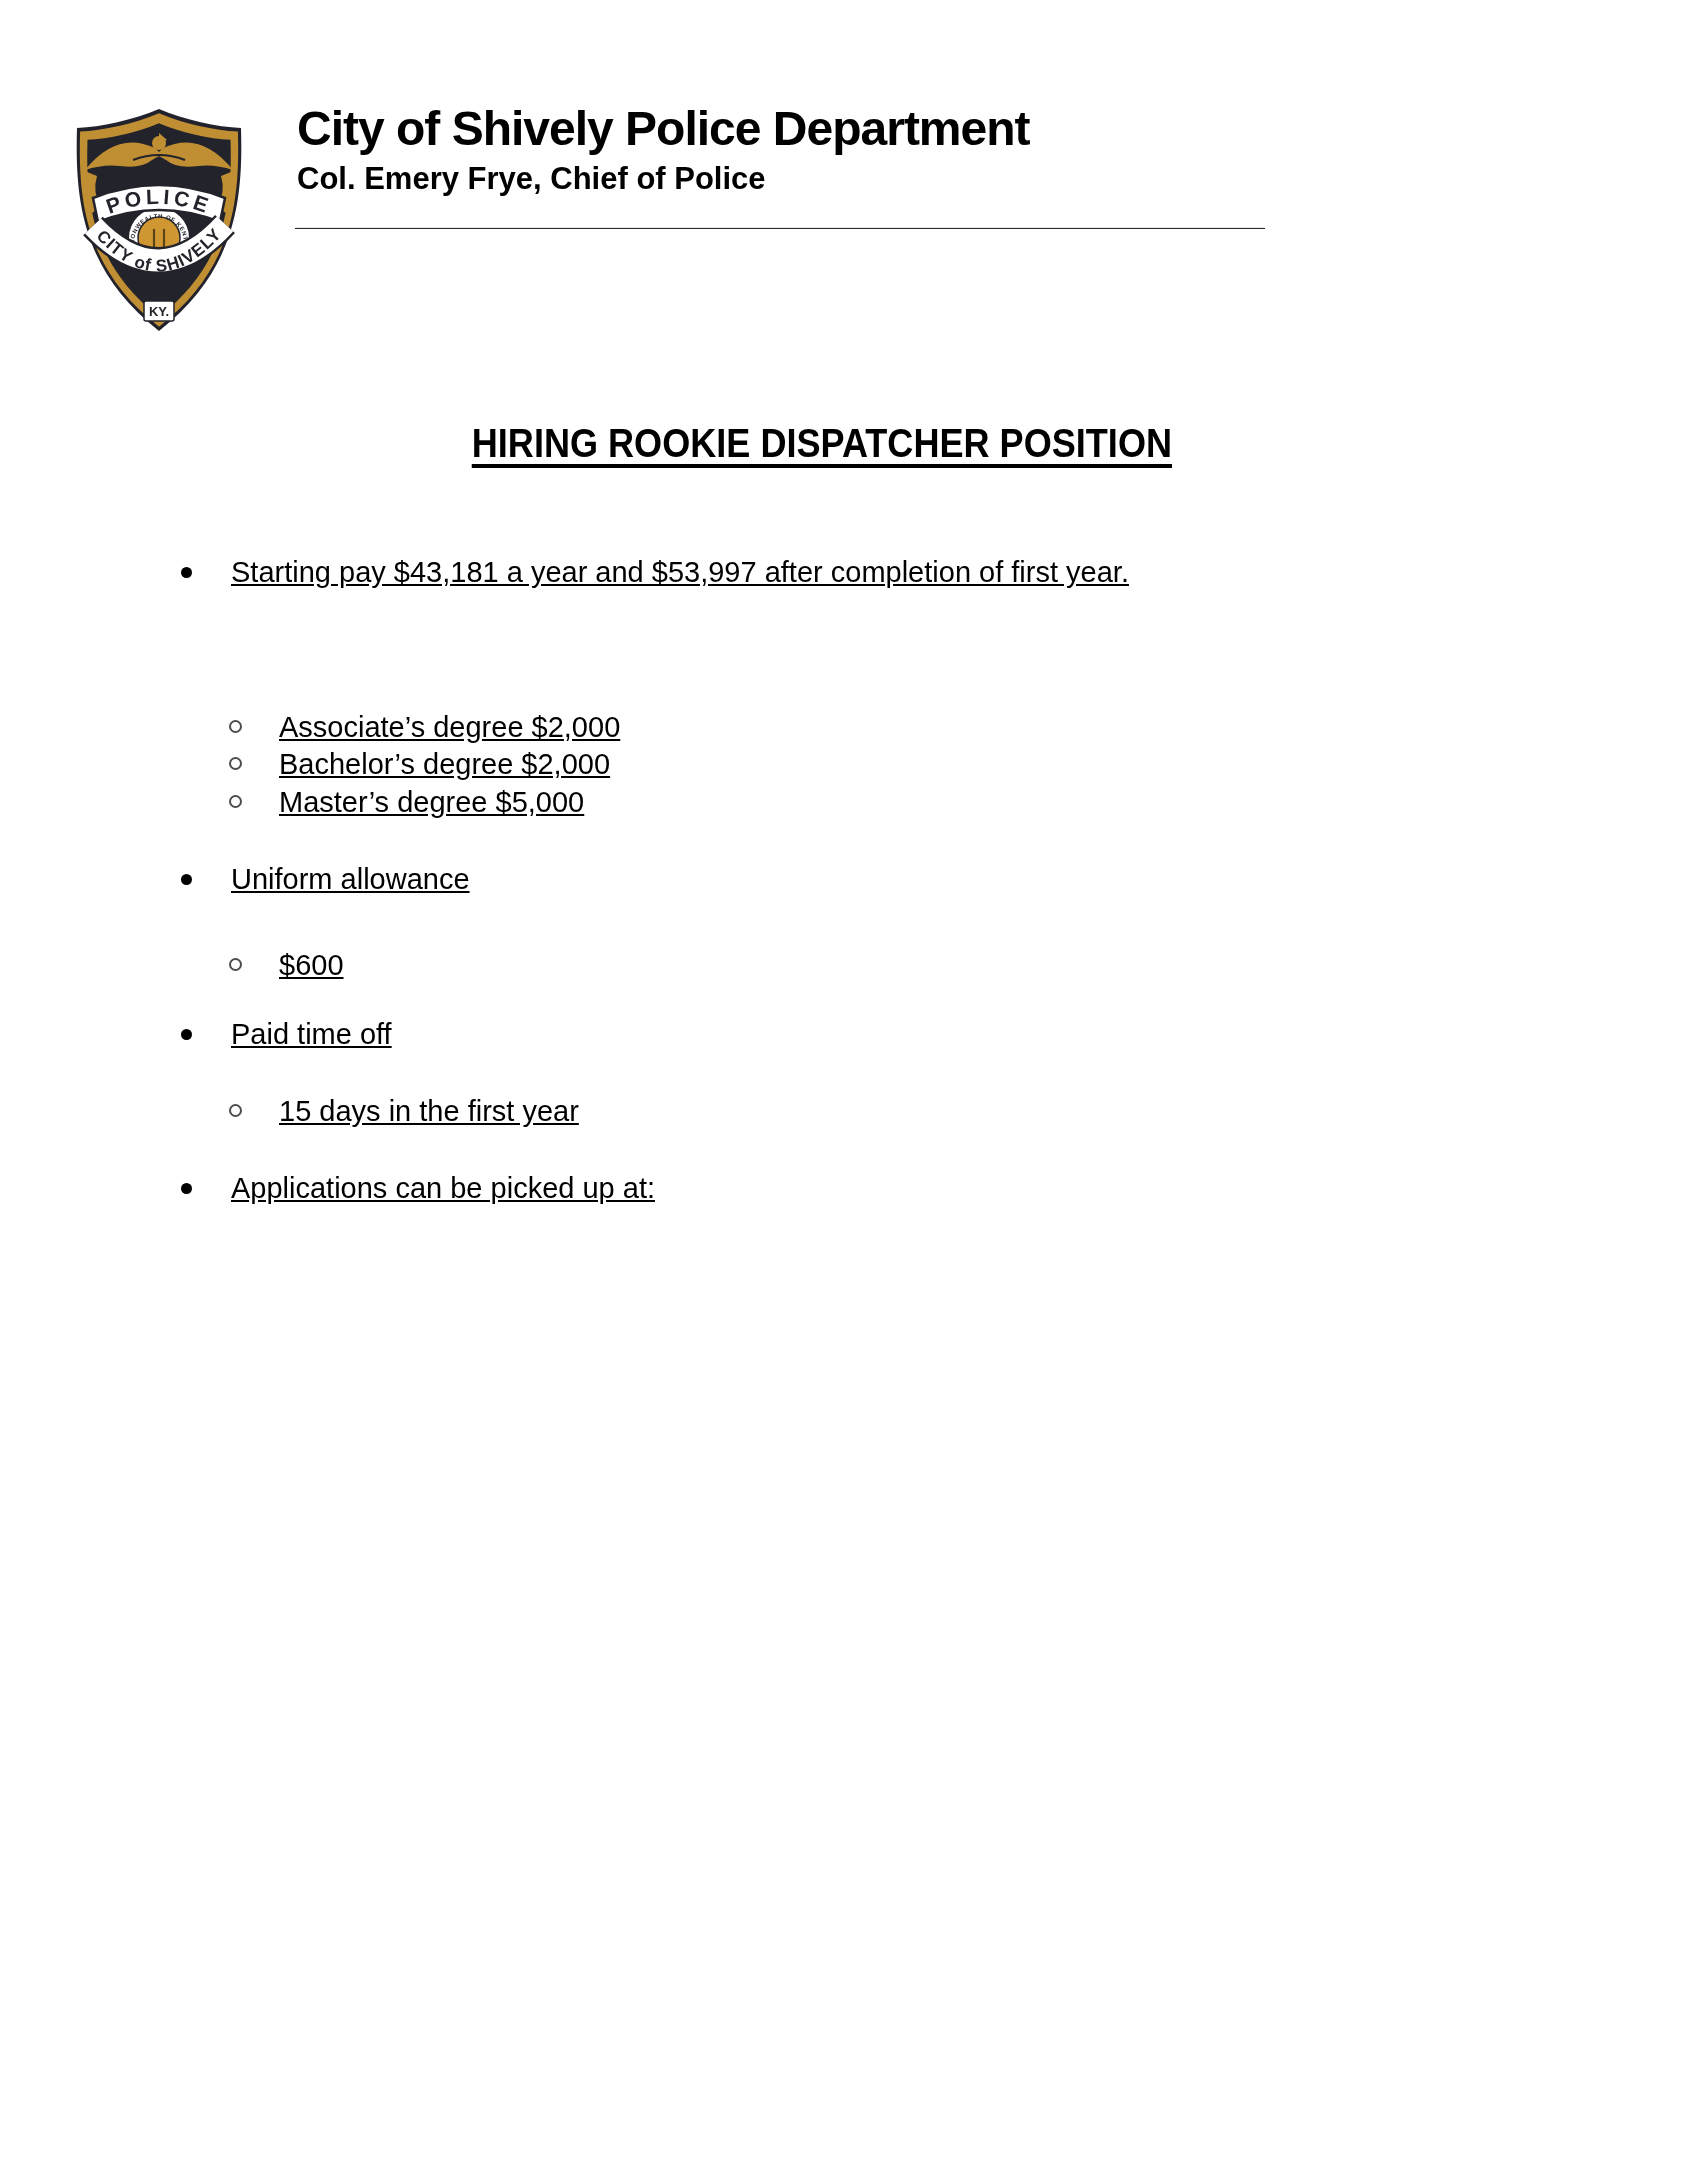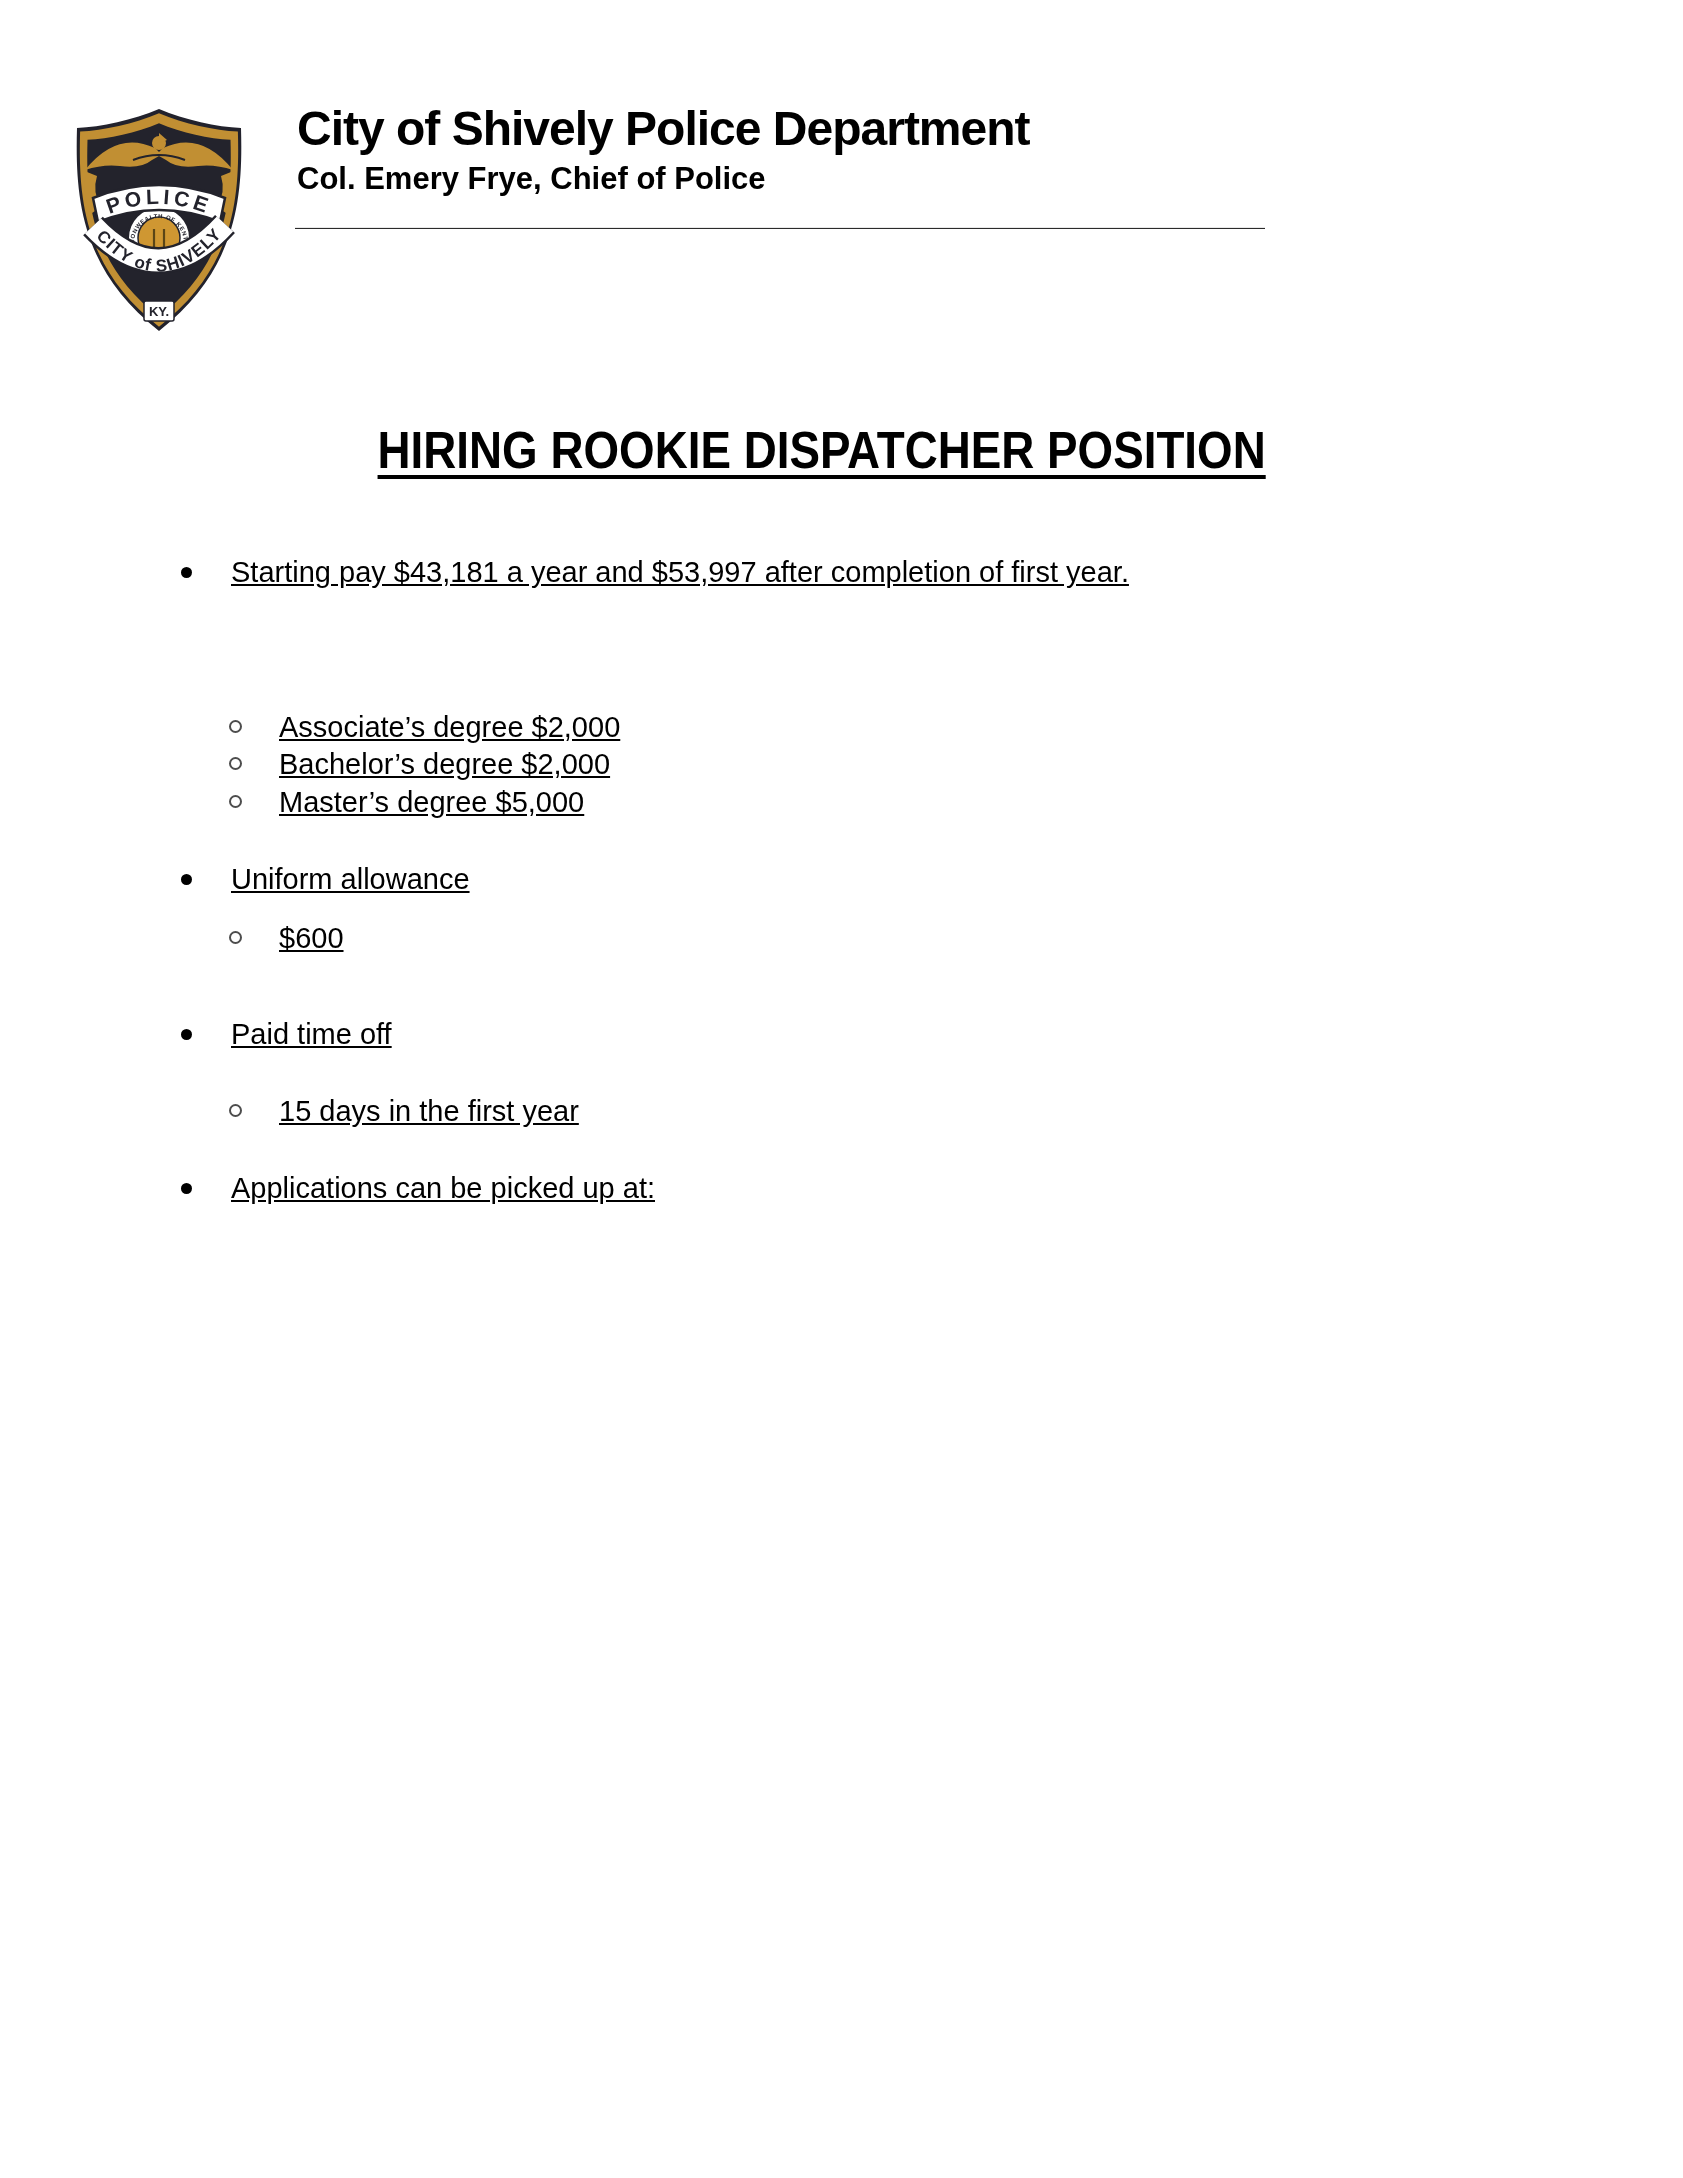--- a/index.html
+++ b/index.html
@@ -24,21 +24,21 @@
     font-size: 31px; font-weight: 700; white-space: nowrap;
   }
   .rule {
     position: absolute; left: 295px; top: 227px; width: 970px; height: 2px;
     background: #2b2b2b; border-top: 1px solid #e8e8e8;
   }
 
   
   .heading {
     position: absolute; left: 0; top: 420px; width: 1643px;
-    text-align: center; font-size: 52px; font-weight: 700; white-space: nowrap;
+    text-align: center; font-size: 41px; font-weight: 700; white-space: nowrap;
   }
   .heading-inner {
     display: inline-block; transform: scaleX(0.88); transform-origin: center;
     text-decoration: underline; text-decoration-thickness: 4px; text-underline-offset: 7px;
   }
 
   
   .li { position: absolute; left: 181px; display: flex; align-items: flex-start;
         font-size: 29px; line-height: 36px; white-space: nowrap; text-decoration: underline; }
   .li .dot   { width: 11px; height: 11px; border-radius: 50%; background: #000; margin-top: 13px; flex: none; }
@@ -138,21 +138,21 @@
   <div class="li sub" style="top:784px">
     <span class="circle"></span>
     <span class="txt">Master’s degree $5,000</span>
   </div>
 
   <div class="li main" style="top:861px">
     <span class="dot"></span>
     <span class="txt">Uniform allowance</span>
   </div>
 
-  <div class="li sub" style="top:920px">
+  <div class="li sub" style="top:947px">
     <span class="circle"></span>
     <span class="txt">$600</span>
   </div>
 
   <div class="li main" style="top:1016px">
     <span class="dot"></span>
     <span class="txt">Paid time off</span>
   </div>
 
   <div class="li sub" style="top:1093px">

